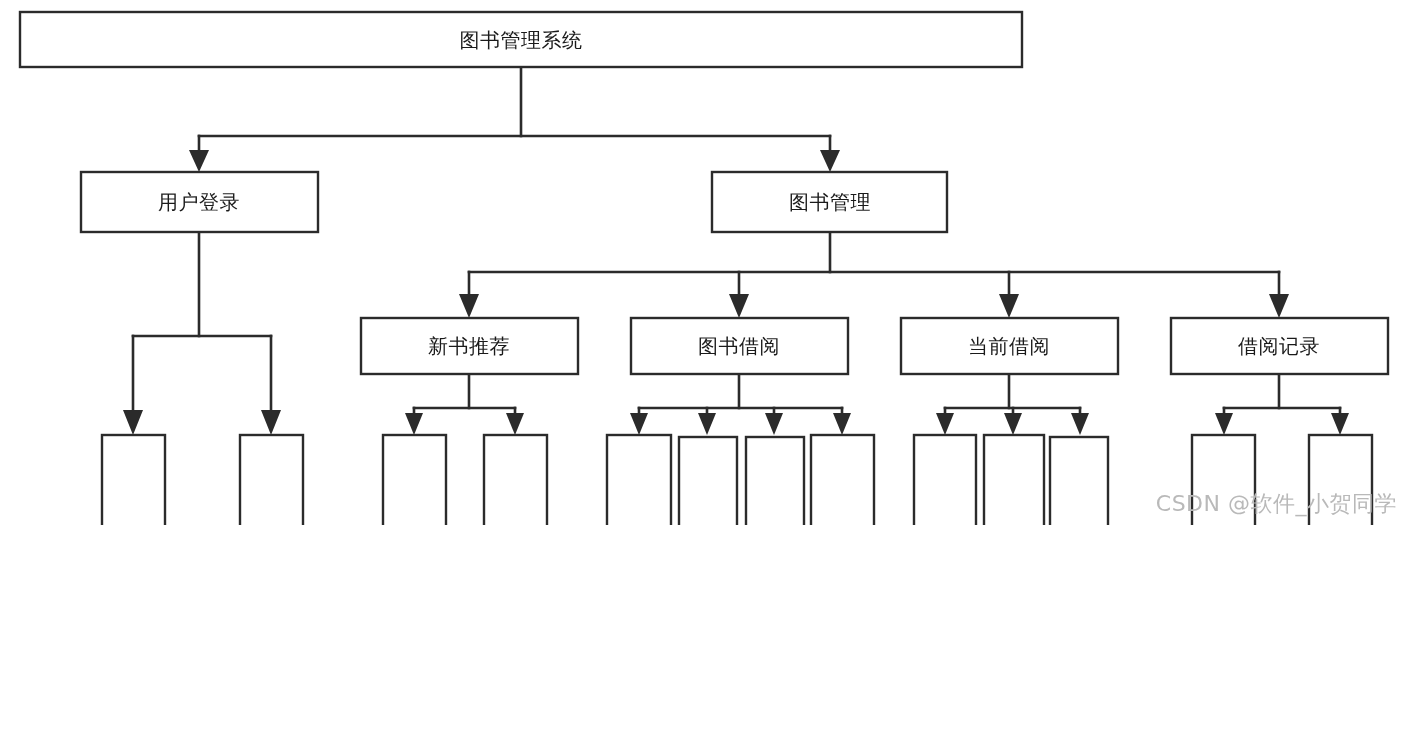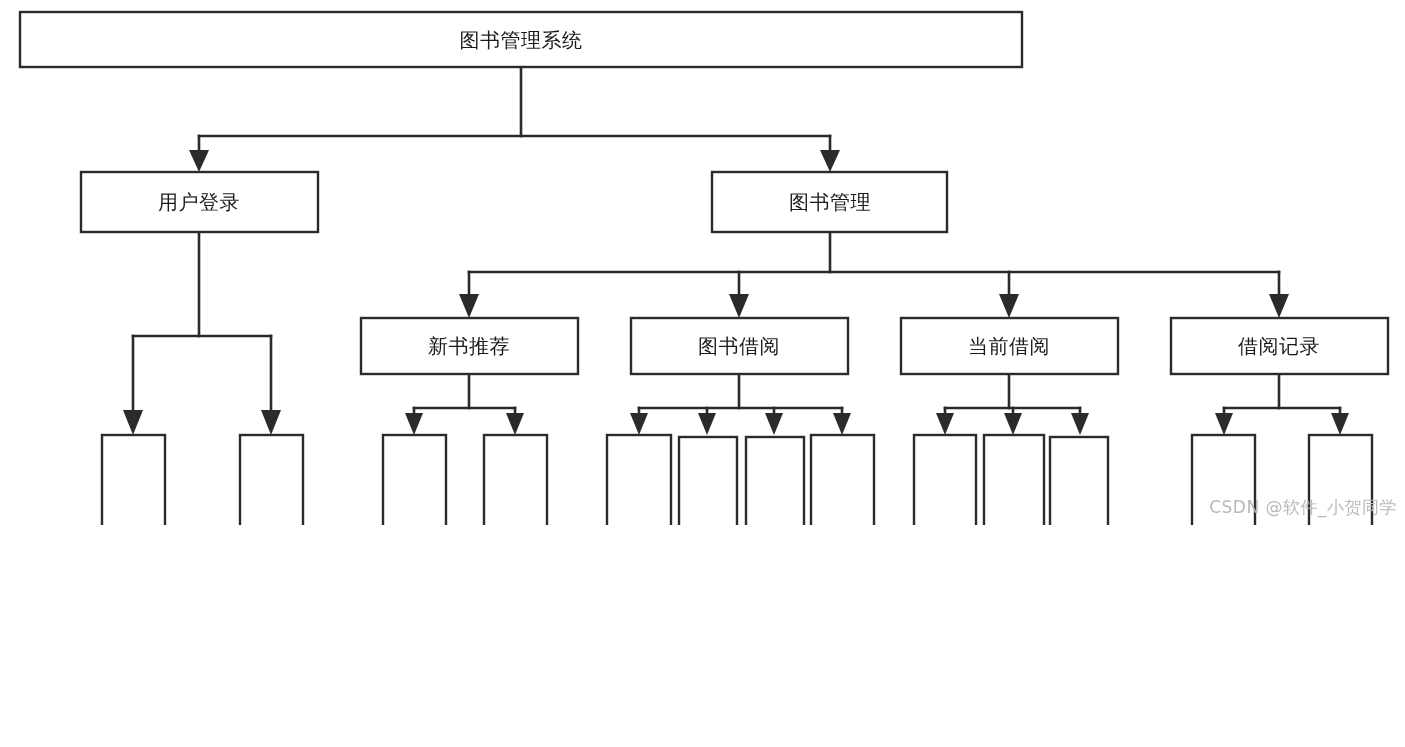--- a/index.html
+++ b/index.html
@@ -57,21 +57,21 @@
     letter-spacing: 2px;
     white-space: nowrap;
     text-align: center;
     user-select: none;
   }
   .watermark {
     position: absolute;
     right: 8px;
     bottom: 6px;
     font-family: "DejaVu Sans", "Liberation Sans", sans-serif;
-    font-size: 17px;
+    font-size: 22px;
     color: #b9b9b9;
     white-space: nowrap;
     letter-spacing: 0.5px;
   }
 </style>
 </head>
 <body>
 
 <div id="canvas">
 

